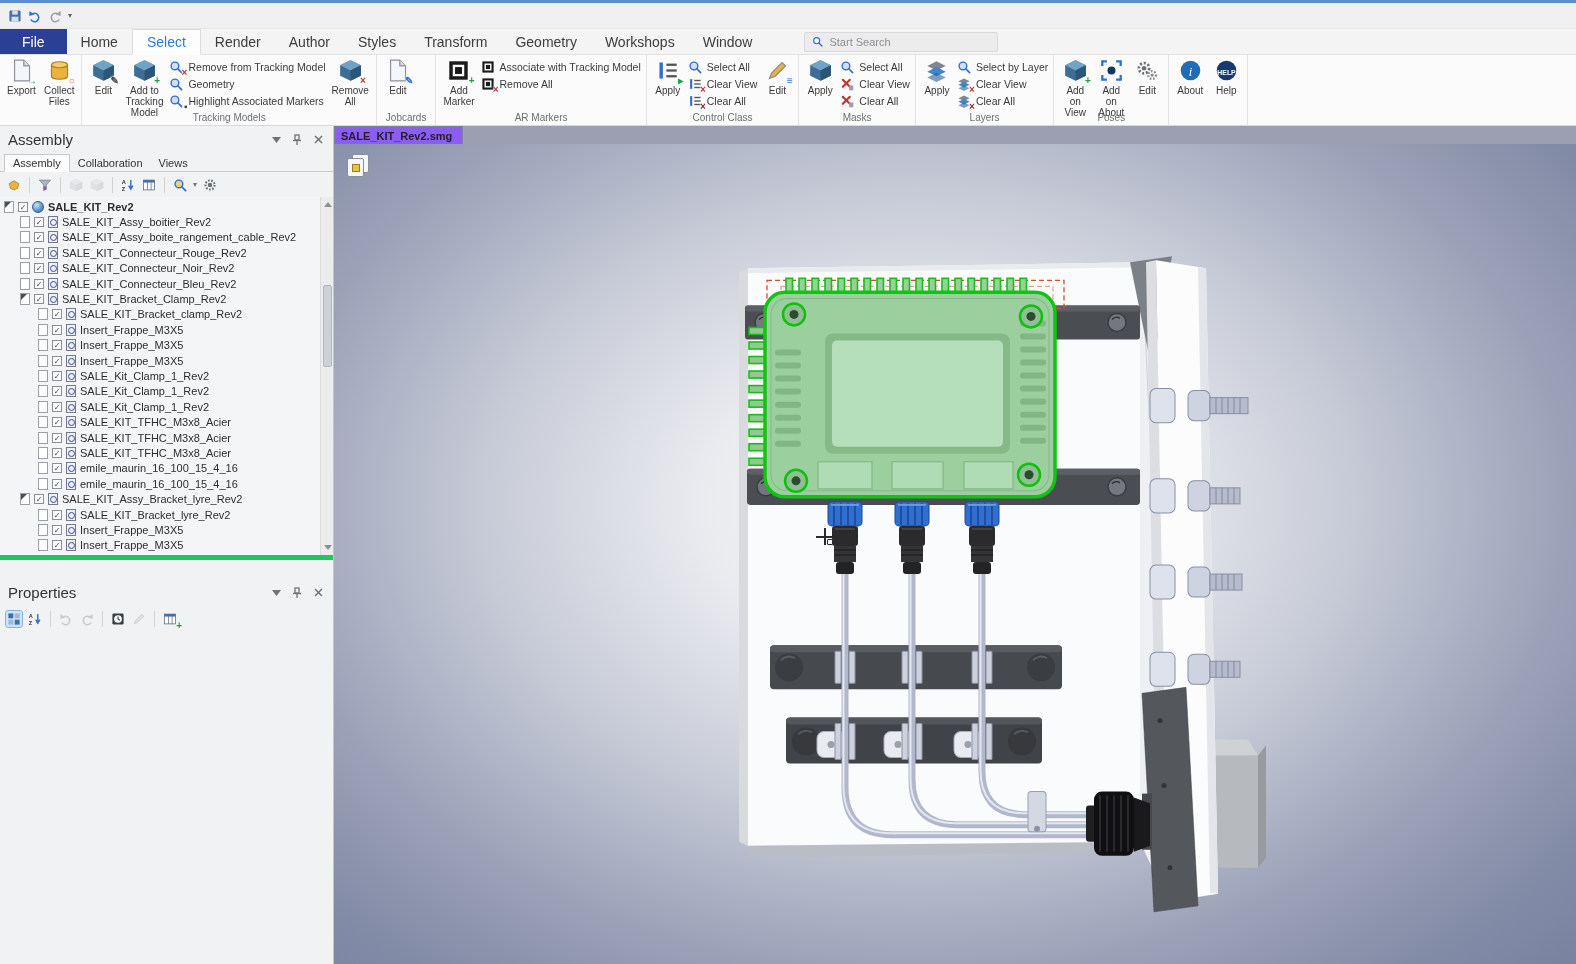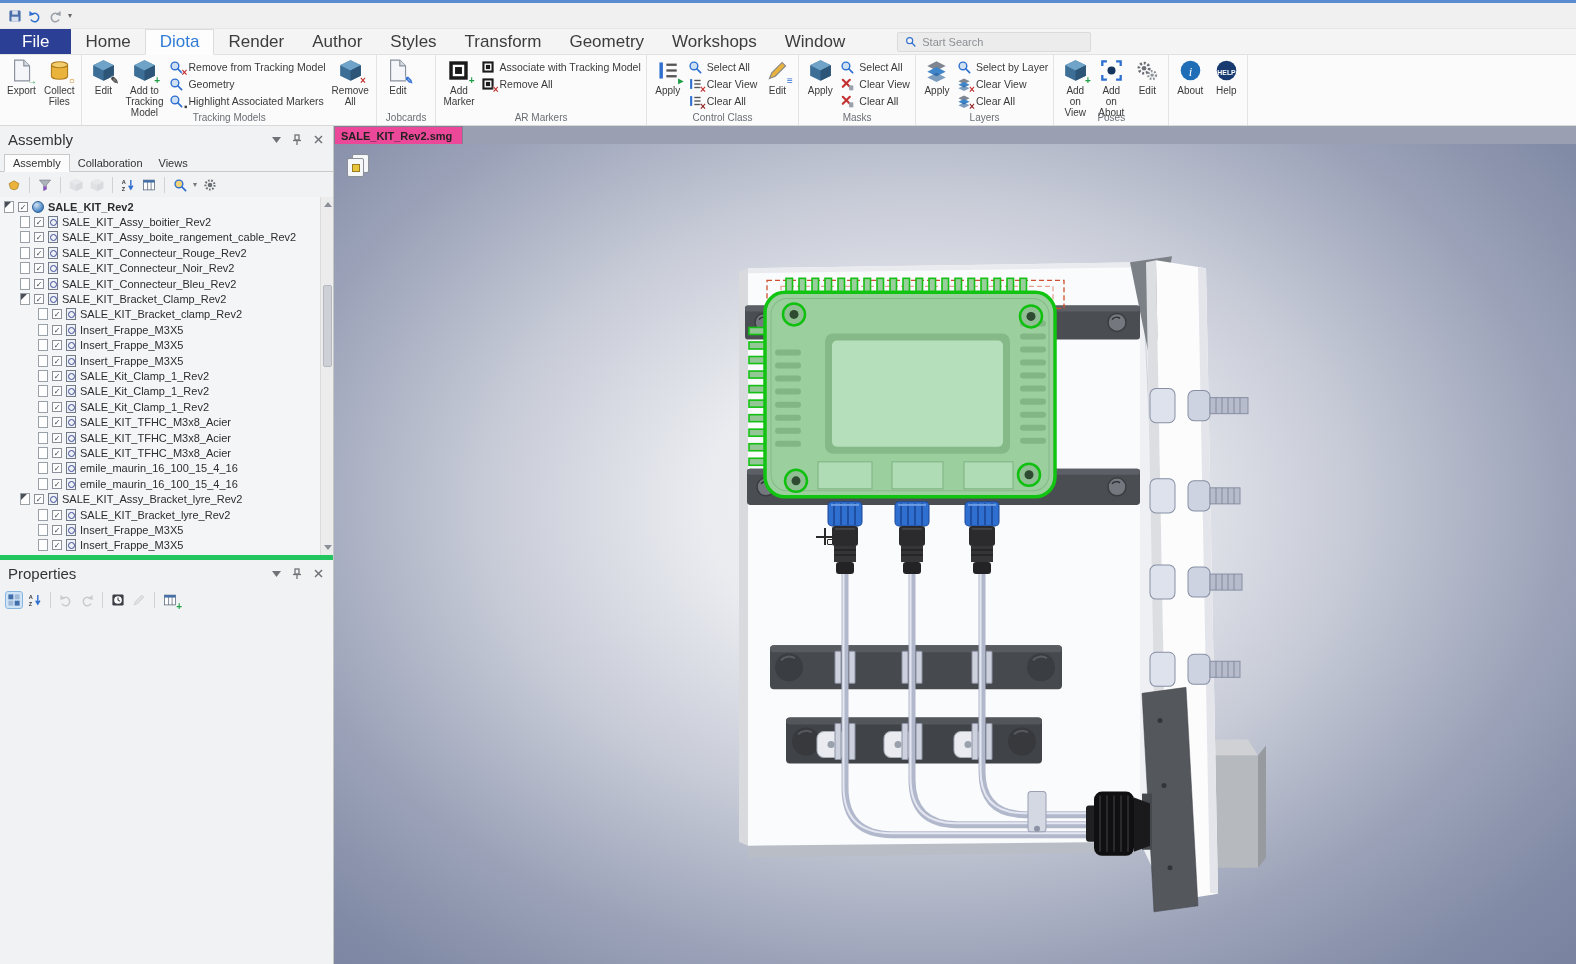--- a/index.html
+++ b/index.html
@@ -10,21 +10,21 @@
   
   .topline { height:3px; background:#5b8bd0; }
   .titlebar { height:26px; background:#f0f0f0; display:flex; align-items:center; position:relative; border-bottom:1px solid #e6e6e6; }
   .qat { display:flex; align-items:center; gap:6px; padding-left:8px; }
   .qat .ico { width:14px; height:14px; }
   .qat-more { font-size:8px; color:#666; }
   .title-text { position:absolute; left:0; right:0; text-align:center; font-size:12px; color:#3c3c3c; }
 
   
   .tabbar { height:26px; background:#f4f4f4; display:flex; align-items:stretch; border-bottom:1px solid #e2e2e2; }
-  .tab { padding:0 14px; display:flex; align-items:center; font-size:17px; color:#3d3d3d; cursor:default; }
+  .tab { padding:0 14px; display:flex; align-items:center; font-size:14px; color:#3d3d3d; cursor:default; }
   .tab.file { background:#2b3f94; color:#fff; padding:0 22px; }
   .tab.active { background:#fdfdfd; color:#2f7cd6; border:1px solid #dcdcdc; border-bottom:1px solid #fdfdfd; margin-bottom:-1px; }
   .searchbox { display:flex; align-items:center; gap:6px; margin-left:38px; align-self:center; width:194px; height:20px; background:#ececec; border:1px solid #dadada; border-radius:2px; padding:0 7px; }
   .searchbox input { border:none; outline:none; background:transparent; font-size:11px; color:#555; width:100%; font-family:"Liberation Sans",sans-serif; }
   .searchbox input::placeholder { color:#8b8f94; }
   .mag-mini { width:11px; height:11px; flex:0 0 auto; }
 
   
   .ribbon { height:71px; background:#fbfbfb; display:flex; align-items:stretch; border-bottom:1px solid #d9d9d9; overflow:hidden; }
   .rgroup { display:flex; flex-direction:column; border-right:1px solid #e3e3e3; padding:1px 3px 0 3px; }
@@ -36,21 +36,21 @@
   .rsmall { display:flex; align-items:center; gap:5px; height:17px; font-size:10.5px; color:#3a3a3a; white-space:nowrap; cursor:default; }
   .rsmall .ico { width:14px; height:14px; flex:0 0 auto; }
   .ico { position:relative; display:inline-block; }
   .ico svg { width:100%; height:100%; display:block; }
   .badge { position:absolute; right:-4px; bottom:-4px; font:bold 10px/1 "Liberation Sans",sans-serif; text-shadow:0 0 2px #fff, 0 0 2px #fff; }
 
   
   .main { flex:1; display:flex; min-height:0; }
   .left { width:334px; flex:0 0 334px; background:#f1f2f3; border-right:1px solid #c6c6c6; display:flex; flex-direction:column; }
   .panel-assembly { height:434px; flex:0 0 434px; display:flex; flex-direction:column; border-bottom:5px solid #22c55e; }
-  .panel-properties { flex:1; display:flex; flex-direction:column; }
+  .panel-properties { flex:1; display:flex; flex-direction:column;margin-top:19px; }
   .phead { height:27px; display:flex; align-items:center; padding:0 8px; }
   .phead .ptitle { font-size:15px; color:#333; flex:1; }
   .phead-btn { width:14px; height:14px; margin-left:7px; display:flex; align-items:center; justify-content:center; }
   .ptabs { height:19px; display:flex; align-items:flex-end; padding-left:4px; border-bottom:1px solid #c9c9c9; }
   .ptab { font-size:11px; color:#333; padding:2px 8px; }
   .ptab.active { background:#fcfcfc; border:1px solid #c9c9c9; border-bottom:1px solid #fcfcfc; margin-bottom:-1px; }
   .ptoolbar { height:25px; display:flex; align-items:center; gap:5px; padding:0 6px; }
   .ptoolbar .ico { width:16px; height:16px; }
   .tsep { width:1px; height:16px; background:#d2d2d2; margin:0 2px; }
   .tool { padding:1px; border-radius:2px; }
@@ -72,21 +72,21 @@
   .t-globe { width:12px; height:12px; border-radius:50%; background:radial-gradient(circle at 35% 30%, #cfe2f4, #3f7ec0 75%); border:1px solid #2c5f96; flex:0 0 auto; }
   .tree-scroll { position:absolute; right:0; top:0; bottom:0; width:13px; background:#ececec; border-left:1px solid #dcdcdc; }
   .ts-up, .ts-down { position:absolute; left:3px; width:0; height:0; }
   .ts-up { top:5px; border-left:4px solid transparent; border-right:4px solid transparent; border-bottom:5px solid #8a8f98; }
   .ts-down { bottom:5px; border-left:4px solid transparent; border-right:4px solid transparent; border-top:5px solid #8a8f98; }
   .ts-thumb { position:absolute; left:2px; width:9px; top:88px; height:82px; background:#cdd0d6; border:1px solid #b5b8bf; border-radius:2px; }
 
   
   .right { flex:1; display:flex; flex-direction:column; min-width:0; }
   .doc-tabstrip { height:18px; background:#9aa0b2; display:flex; align-items:stretch; }
-  .doc-tab { background:#ec4899; border:1px solid #7e8494; border-bottom:none; font-size:11px; font-weight:bold; color:#222; padding:1px 10px 0 6px; display:flex; align-items:center; }
+  .doc-tab { background:#8b5cf6; border:1px solid #7e8494; border-bottom:none; font-size:11px; font-weight:bold; color:#222; padding:1px 10px 0 6px; display:flex; align-items:center; }
   .viewport { position:relative; flex:1; min-height:0; overflow:hidden;
     background:radial-gradient(ellipse 900px 650px at 47% 44%, #f5f6f8 0%, #e9ebef 24%, #c7cbd7 48%, #9ba2b8 72%, #828ba6 90%, #7a83a0 100%); }
   .scene { position:absolute; inset:0; width:100%; height:100%; }
   .vp-icon { position:absolute; left:11px; top:10px; width:27px; height:27px; }
   .vp-icon .pg { position:absolute; width:17px; height:19px; background:#f6f7f8; border:1px solid #8a8f98; border-radius:2px; }
   .vp-icon .pg.back { left:7px; top:0; }
   .vp-icon .pg.front { left:2px; top:4px; display:flex; align-items:center; justify-content:center; }
   .vp-icon .sq { width:8px; height:8px; background:#e8c33c; border:1px solid #9a7d1f; }
   .cursor { position:absolute; left:482px; top:384px; width:20px; height:20px; pointer-events:none; }
   .cursor .h { position:absolute; left:0; top:8px; width:17px; height:1.6px; background:#2a2a2a; }
@@ -121,21 +121,21 @@
           </svg>
         </span>
       <span class="qat-more">▾</span>
     </div>
   </div>
 
   <div class="tabbar">
     <div id="tab-list" style="display:flex;align-items:stretch;">
         <div class="tab file">File</div>
         <div class="tab">Home</div>
-        <div class="tab active">Diota</div>
+        <div class="tab active">Select</div>
         <div class="tab">Render</div>
         <div class="tab">Author</div>
         <div class="tab">Styles</div>
         <div class="tab">Transform</div>
         <div class="tab">Geometry</div>
         <div class="tab">Workshops</div>
         <div class="tab">Window</div>
       </div>
     <div class="searchbox">
       <span class="ico mag-mini">

